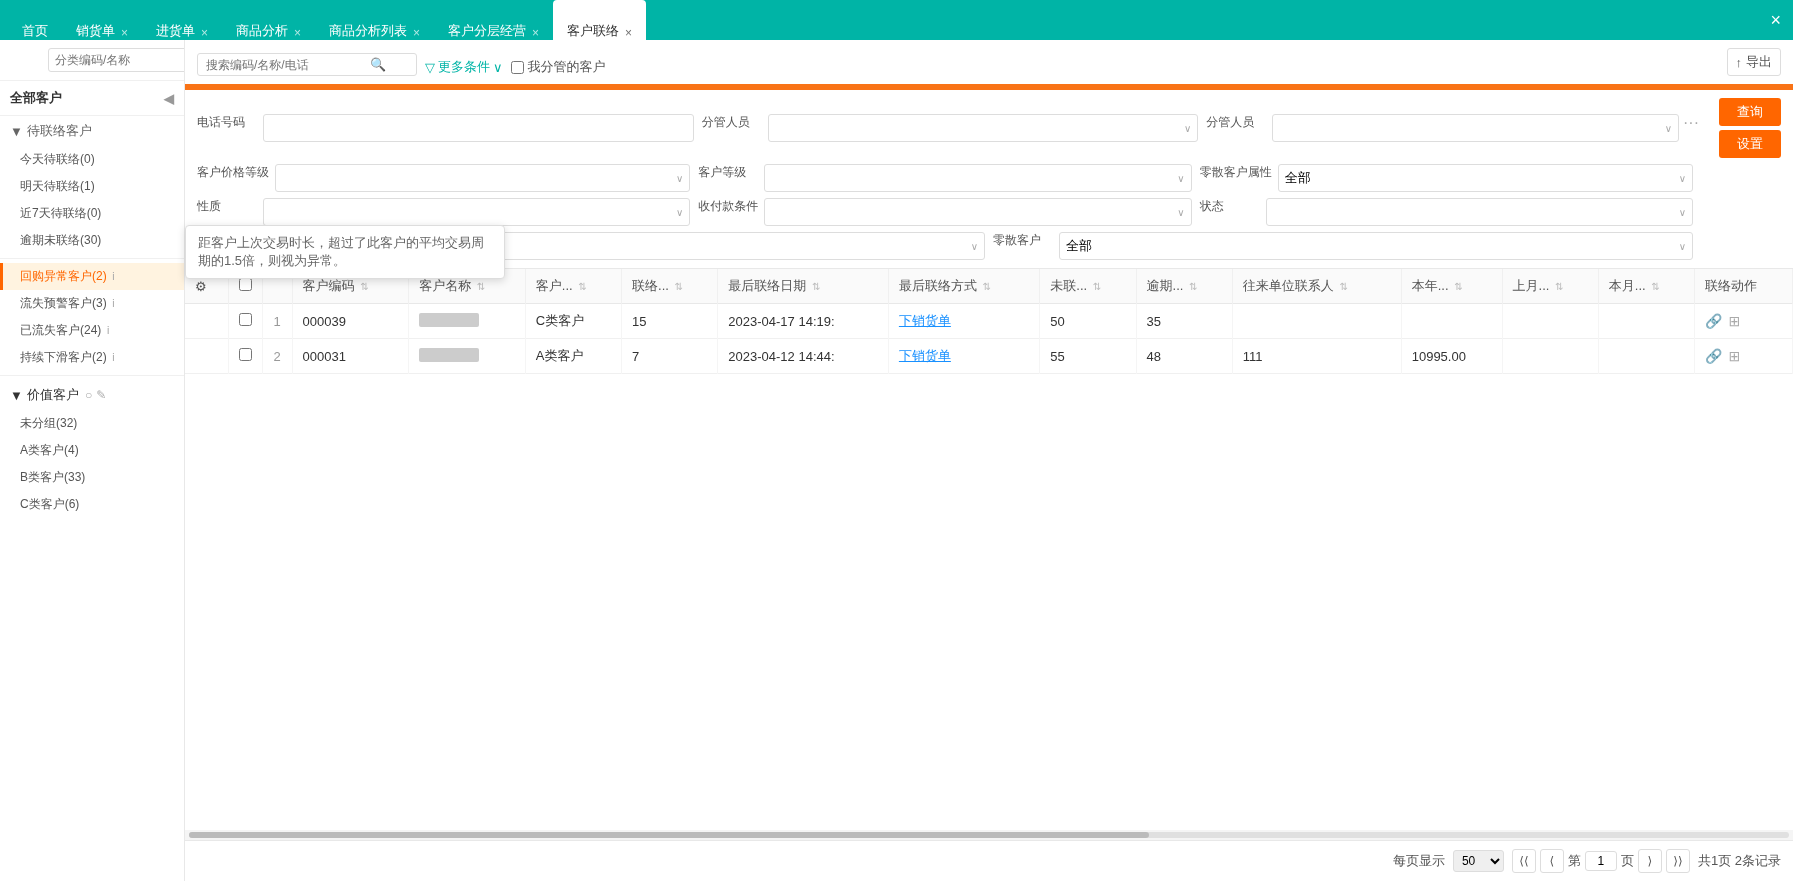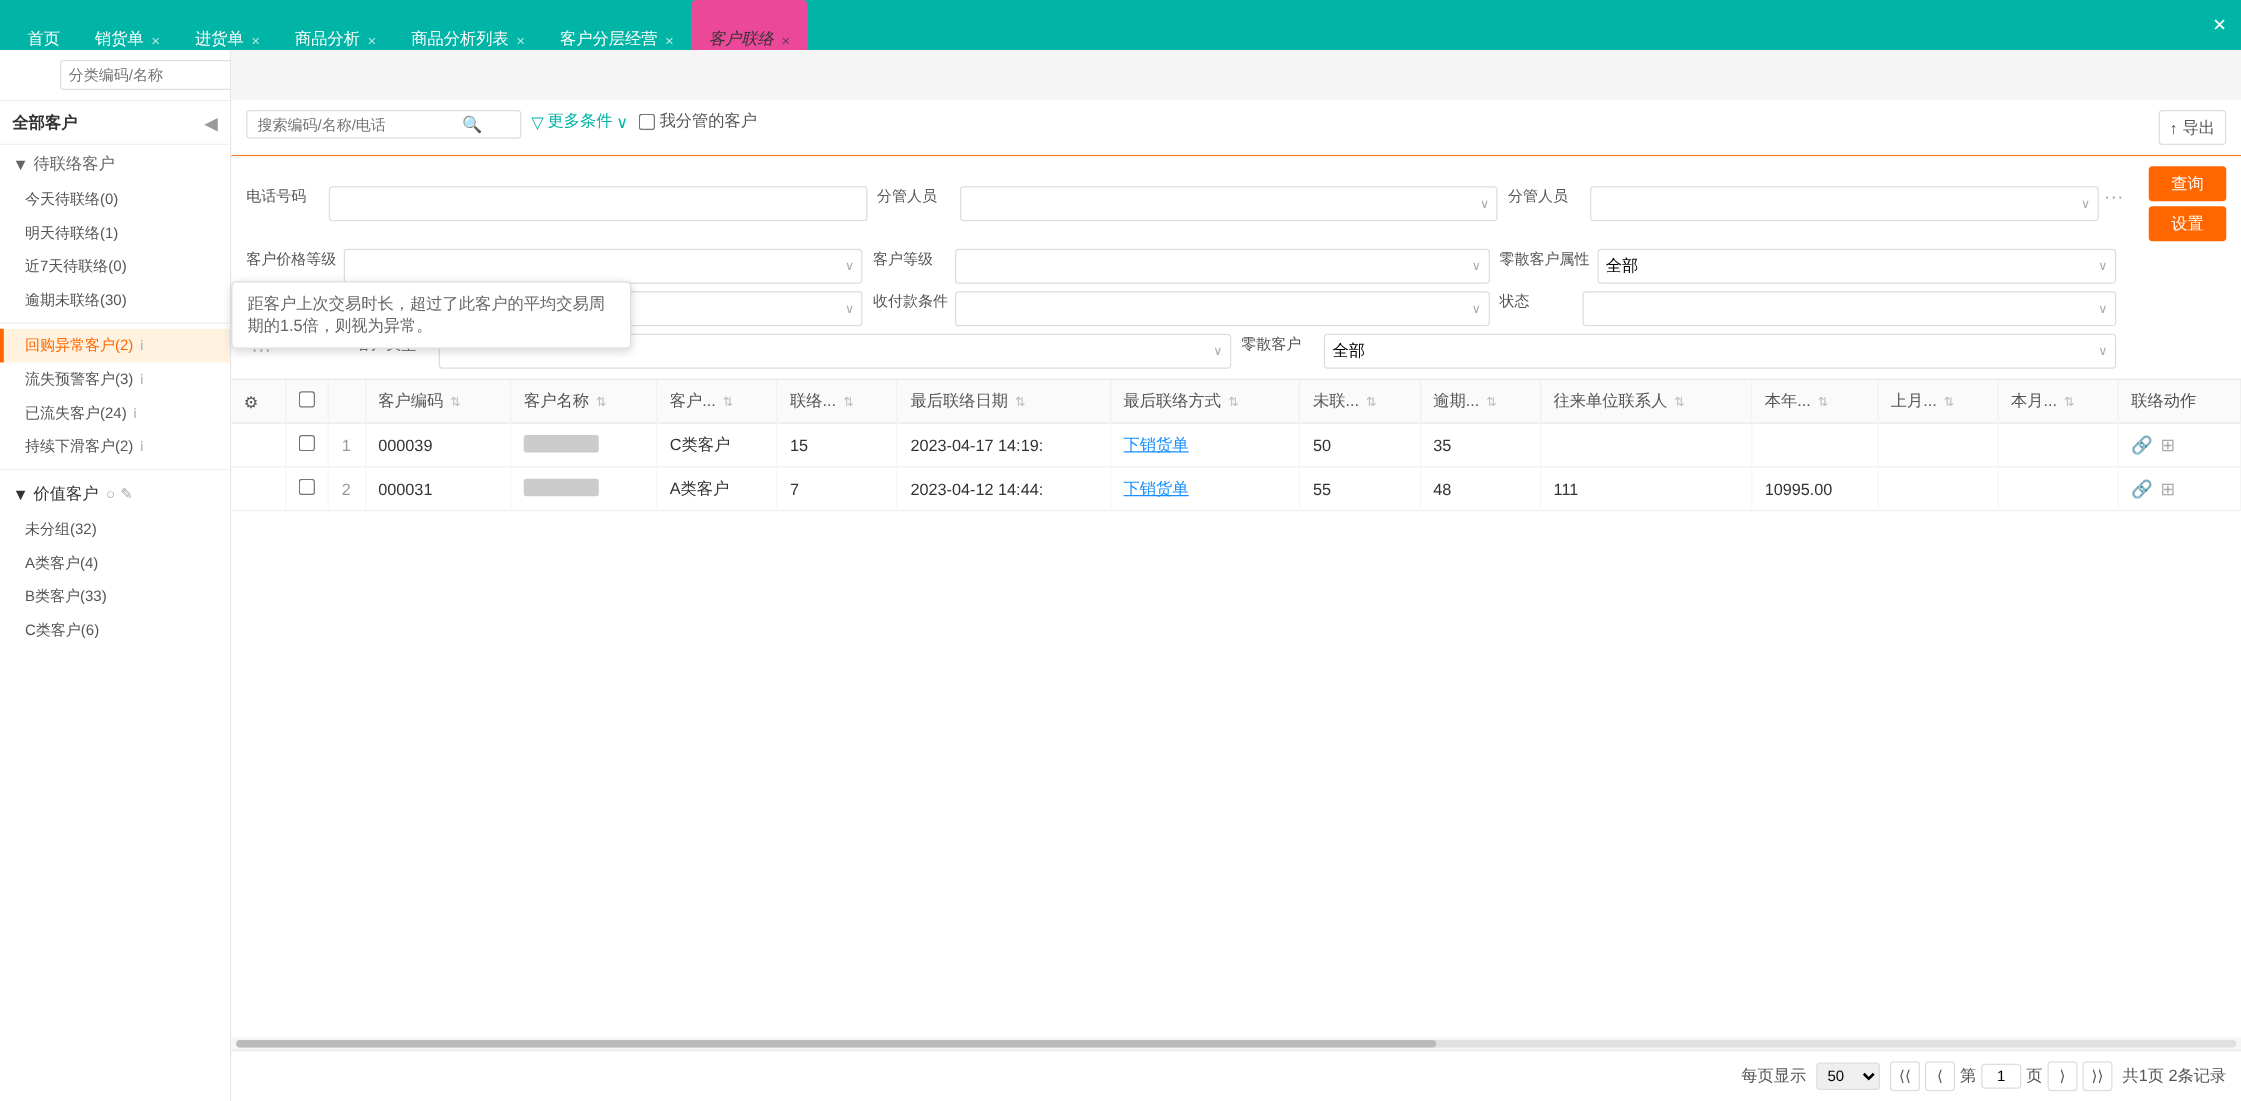--- a/index.html
+++ b/index.html
@@ -9,21 +9,21 @@
     .top-nav {
       display: flex; align-items: center;
       background: #00b4a6; height: 40px; padding: 0 8px;
       color: white; position: relative;
     }
     .nav-item {
       padding: 0 14px; height: 40px; display: flex; align-items: flex-end;
       cursor: pointer; white-space: nowrap; color: white; font-size: 13px;
       position: relative;
     }
-    .nav-item.active { background: #ec4899; color: #333; border-radius: 4px 4px 0 0; font-style: italic; }
+    .nav-item.active { background: #ffffff; color: #333; border-radius: 4px 4px 0 0; }
     .nav-item .close-x {
       margin-left: 6px; font-size: 12px; opacity: 0.7;
     }
     .nav-close-btn {
       position: absolute; right: 12px; top: 50%; transform: translateY(-50%);
       color: white; font-size: 18px; cursor: pointer;
     }
 
     
     .main-layout {
@@ -82,23 +82,22 @@
 
     
     .content-area {
       flex: 1; display: flex; flex-direction: column; overflow: hidden;
       background: #f5f5f5;
     }
 
     
     .toolbar {
       background: white; padding: 8px 12px;
-      display: flex; align-items: flex-start; gap: 8px;
-      border-bottom: 1px solid #f97316;
-      margin-top: 40px;
+      display: flex; align-items: flex-end; gap: 8px;
+      border-bottom: 6px solid #f97316;
     }
     .search-box {
       display: flex; align-items: center; border: 1px solid #ddd;
       border-radius: 3px; padding: 3px 8px; flex: 0 0 220px;
     }
     .search-box input { border: none; outline: none; font-size: 12px; width: 160px; color: #999; }
     .search-box .s-icon { color: #aaa; margin-left: 4px; }
     .more-filters {
       display: flex; align-items: center; color: #00b4a6;
       cursor: pointer; font-size: 12px; gap: 3px;

